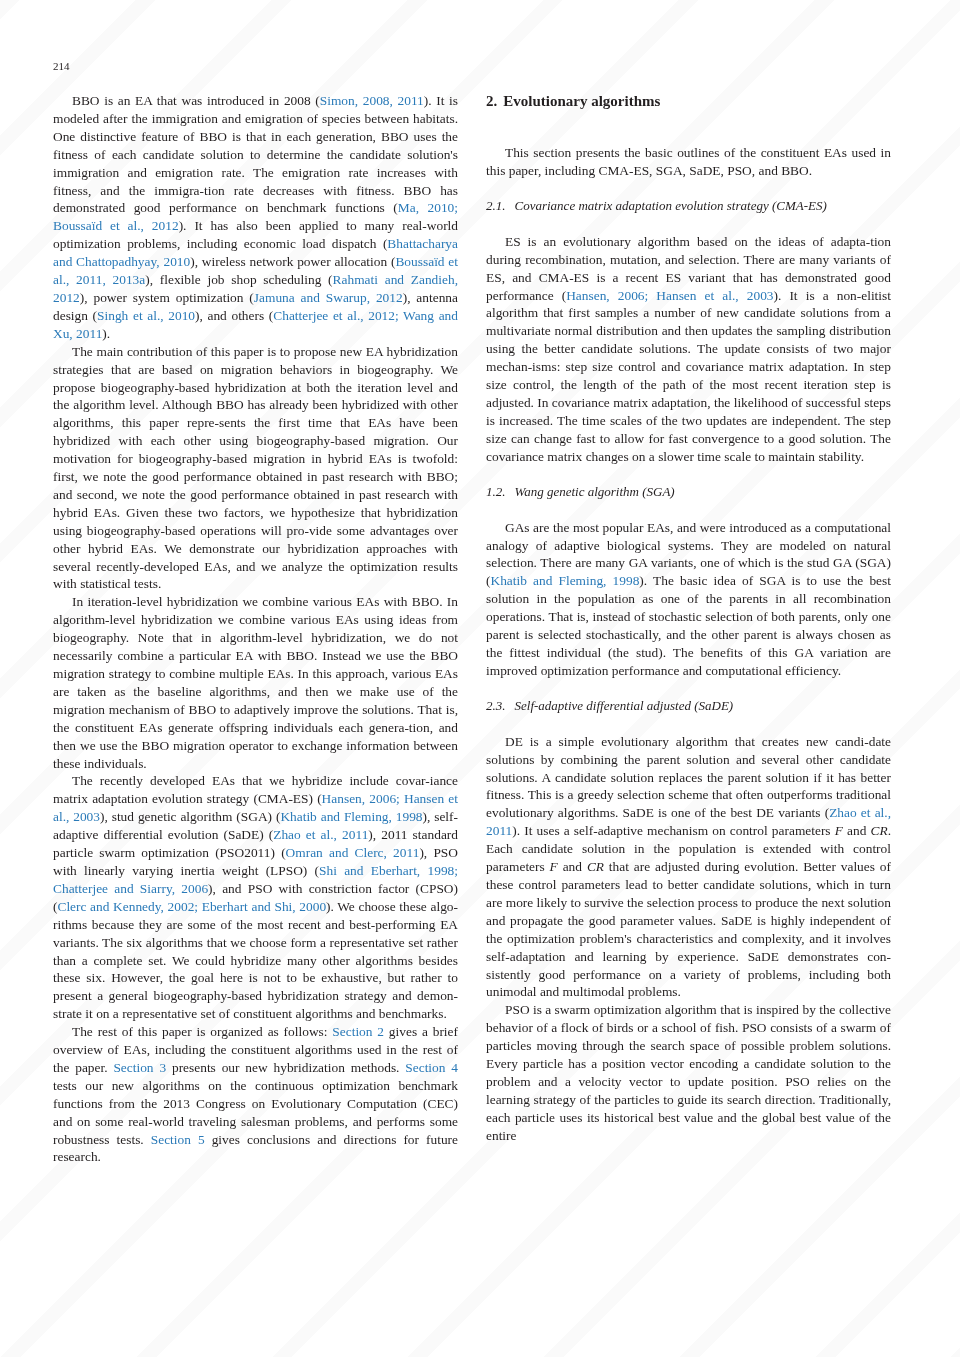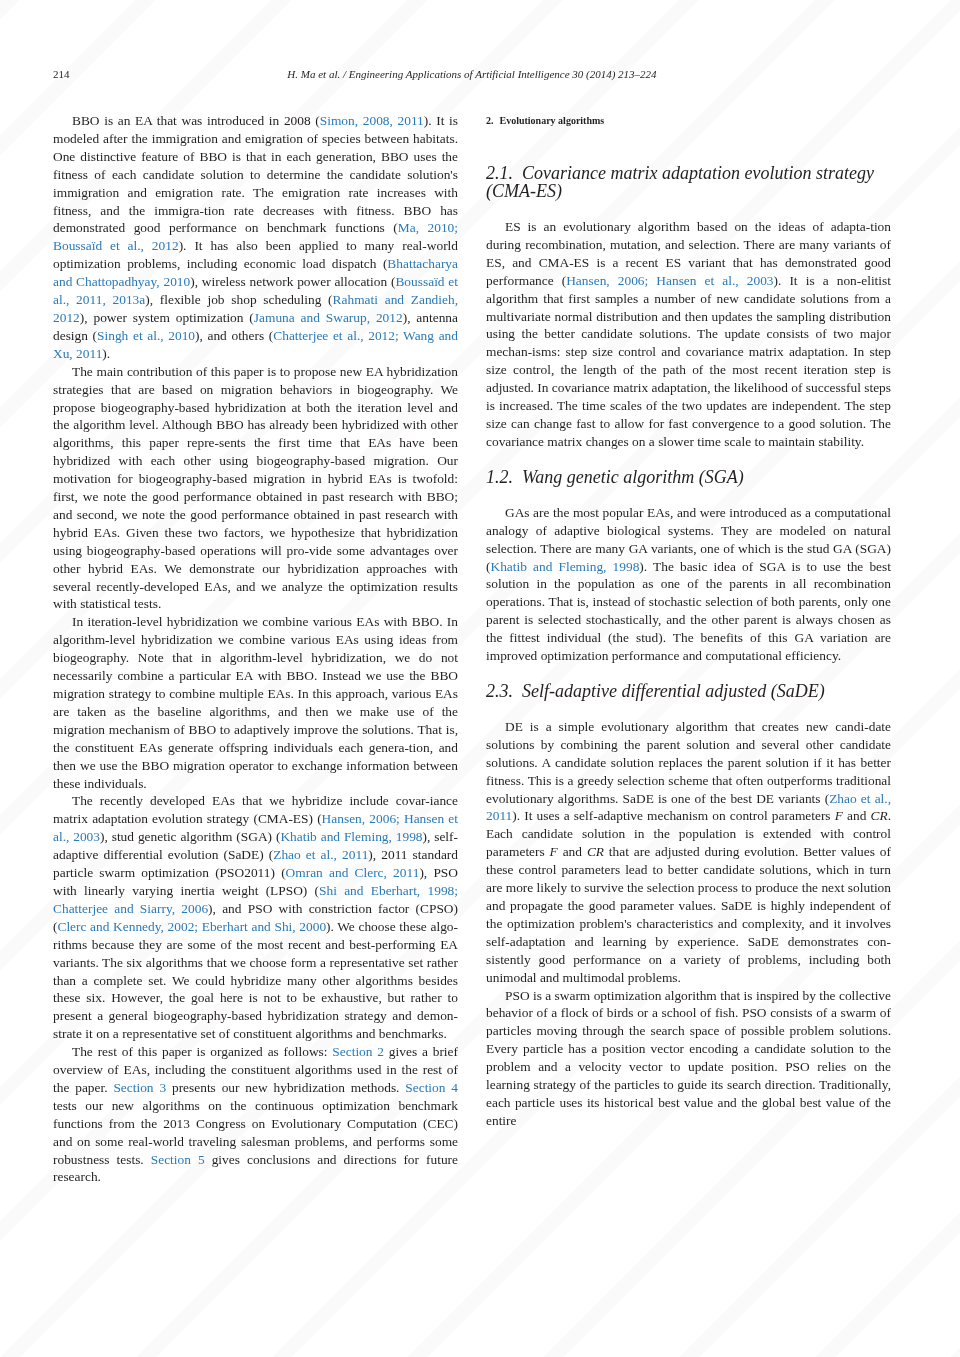--- a/index.html
+++ b/index.html
@@ -2,58 +2,58 @@
 <html><head>
 <meta charset="utf-8">
 <style>
   html, body { margin: 0; padding: 0; background: #ffffff; }
   body { width: 960px; height: 1357px; position: relative; overflow: hidden;
          font-family: "Liberation Serif", "DejaVu Serif", serif; color: #231f20; }
   .watermark { position: absolute; inset: 0; pointer-events: none;
     background-image:
       repeating-linear-gradient(135deg, rgba(0,0,0,0.018) 0 14px, rgba(0,0,0,0) 14px 96px); }
   .running-head { position: absolute; top: 60px; left: 53px; width: 838px; height: 16px;
-    font-size: 11px; font-style: italic; margin-top: 8px; }
+    font-size: 11px; font-style: italic; }
   .page-no { position: absolute; left: 0; top: 0; font-style: normal; }
   .journal-line { position: absolute; left: 0; right: 0; top: 0; text-align: center; }
-  .col { position: absolute; top: 112px; width: 405px; font-size: 13.4px; line-height: 17.9px; }
+  .col { position: absolute; top: 92px; width: 405px; font-size: 13.4px; line-height: 17.9px; }
   .col-left { left: 53px; }
   .col-right { left: 486px; }
   p.para { margin: 0; text-align: justify; text-indent: 19px; hyphens: manual; }
   .cite { color: #2a7ab8; }
-  h2.sec { margin: 0 0 34px 0; font-size: 10px; font-weight: bold; line-height: 18px; }
+  h2.sec { margin: 0 0 34px 0; font-size: 15px; font-weight: bold; line-height: 18px; }
   h2.sec .num { margin-right: 6px; }
-  h3.sub { margin: 17px 0 18px 0; font-size: 18px; font-weight: normal; font-style: italic; line-height: 18px; }
+  h3.sub { margin: 17px 0 18px 0; font-size: 13px; font-weight: normal; font-style: italic; line-height: 18px; }
   h3.sub .num { margin-right: 9px; }
   i.var { font-style: italic; }
 </style>
 </head>
 <body>
 
 <div class="watermark"></div>
 
 <div class="running-head">
   <span class="page-no">214</span>
-  <span class="journal-line">H. Ma et al. / Engineering Applications of Artificial Intelligence 30 (2014) 213–224</span>
 </div>
 
 <div class="col col-left">
   <p class="para"><span>BBO is an EA that was introduced in 2008 (</span><span class="cite">Simon, 2008, 2011</span><span>). It is modeled after the immigration and emigration of species between habitats. One distinctive feature of BBO is that in each generation, BBO uses the fitness of each candidate solution to determine the candidate solution's immigration and emigration rate. The emigration rate increases with fitness, and the immigra-tion rate decreases with fitness. BBO has demonstrated good performance on benchmark functions (</span><span class="cite">Ma, 2010; Boussaïd et al., 2012</span><span>). It has also been applied to many real-world optimization problems, including economic load dispatch (</span><span class="cite">Bhattacharya and Chattopadhyay, 2010</span><span>), wireless network power allocation (</span><span class="cite">Boussaïd et al., 2011, 2013a</span><span>), flexible job shop scheduling (</span><span class="cite">Rahmati and Zandieh, 2012</span><span>), power system optimization (</span><span class="cite">Jamuna and Swarup, 2012</span><span>), antenna design (</span><span class="cite">Singh et al., 2010</span><span>), and others (</span><span class="cite">Chatterjee et al., 2012; Wang and Xu, 2011</span><span>).</span></p>
 
   <p class="para">The main contribution of this paper is to propose new EA hybridization strategies that are based on migration behaviors in biogeography. We propose biogeography-based hybridization at both the iteration level and the algorithm level. Although BBO has already been hybridized with other algorithms, this paper repre-sents the first time that EAs have been hybridized with each other using biogeography-based migration. Our motivation for biogeography-based migration in hybrid EAs is twofold: first, we note the good performance obtained in past research with BBO; and second, we note the good performance obtained in past research with hybrid EAs. Given these two factors, we hypothesize that hybridization using biogeography-based operations will pro-vide some advantages over other hybrid EAs. We demonstrate our hybridization approaches with several recently-developed EAs, and we analyze the optimization results with statistical tests.</p>
 
   <p class="para">In iteration-level hybridization we combine various EAs with BBO. In algorithm-level hybridization we combine various EAs using ideas from biogeography. Note that in algorithm-level hybridization, we do not necessarily combine a particular EA with BBO. Instead we use the BBO migration strategy to combine multiple EAs. In this approach, various EAs are taken as the baseline algorithms, and then we make use of the migration mechanism of BBO to adaptively improve the solutions. That is, the constituent EAs generate offspring individuals each genera-tion, and then we use the BBO migration operator to exchange information between these individuals.</p>
 
   <p class="para"><span>The recently developed EAs that we hybridize include covar-iance matrix adaptation evolution strategy (CMA-ES) (</span><span class="cite">Hansen, 2006; Hansen et al., 2003</span><span>), stud genetic algorithm (SGA) (</span><span class="cite">Khatib and Fleming, 1998</span><span>), self-adaptive differential evolution (SaDE) (</span><span class="cite">Zhao et al., 2011</span><span>), 2011 standard particle swarm optimization (PSO2011) (</span><span class="cite">Omran and Clerc, 2011</span><span>), PSO with linearly varying inertia weight (LPSO) (</span><span class="cite">Shi and Eberhart, 1998; Chatterjee and Siarry, 2006</span><span>), and PSO with constriction factor (CPSO) (</span><span class="cite">Clerc and Kennedy, 2002; Eberhart and Shi, 2000</span><span>). We choose these algo-rithms because they are some of the most recent and best-performing EA variants. The six algorithms that we choose form a representative set rather than a complete set. We could hybridize many other algorithms besides these six. However, the goal here is not to be exhaustive, but rather to present a general biogeography-based hybridization strategy and demon-strate it on a representative set of constituent algorithms and benchmarks.</span></p>
 
   <p class="para"><span>The rest of this paper is organized as follows: </span><span class="cite">Section 2</span><span> gives a brief overview of EAs, including the constituent algorithms used in the rest of the paper. </span><span class="cite">Section 3</span><span> presents our new hybridization methods. </span><span class="cite">Section 4</span><span> tests our new algorithms on the continuous optimization benchmark functions from the 2013 Congress on Evolutionary Computation (CEC) and on some real-world traveling salesman problems, and performs some robustness tests. </span><span class="cite">Section 5</span><span> gives conclusions and directions for future research.</span></p>
 </div>
 
 <div class="col col-right">
   <h2 class="sec"><span class="num">2.</span><span>Evolutionary algorithms</span></h2>
+  <p class="para">This section presents the basic outlines of the constituent EAs used in this paper, including CMA-ES, SGA, SaDE, PSO, and BBO.</p>
 
   <h3 class="sub"><span class="num">2.1.</span><span>Covariance matrix adaptation evolution strategy (CMA-ES)</span></h3>
   <p class="para"><span>ES is an evolutionary algorithm based on the ideas of adapta-tion during recombination, mutation, and selection. There are many variants of ES, and CMA-ES is a recent ES variant that has demonstrated good performance (</span><span class="cite">Hansen, 2006; Hansen et al., 2003</span><span>). It is a non-elitist algorithm that first samples a number of new candidate solutions from a multivariate normal distribution and then updates the sampling distribution using the better candidate solutions. The update consists of two major mechan-isms: step size control and covariance matrix adaptation. In step size control, the length of the path of the most recent iteration step is adjusted. In covariance matrix adaptation, the likelihood of successful steps is increased. The time scales of the two updates are independent. The step size can change fast to allow for fast convergence to a good solution. The covariance matrix changes on a slower time scale to maintain stability.</span></p>
 
   <h3 class="sub"><span class="num">1.2.</span><span>Wang genetic algorithm (SGA)</span></h3>
   <p class="para"><span>GAs are the most popular EAs, and were introduced as a computational analogy of adaptive biological systems. They are modeled on natural selection. There are many GA variants, one of which is the stud GA (SGA) (</span><span class="cite">Khatib and Fleming, 1998</span><span>). The basic idea of SGA is to use the best solution in the population as one of the parents in all recombination operations. That is, instead of stochastic selection of both parents, only one parent is selected stochastically, and the other parent is always chosen as the fittest individual (the stud). The benefits of this GA variation are improved optimization performance and computational efficiency.</span></p>
 
   <h3 class="sub"><span class="num">2.3.</span><span>Self-adaptive differential adjusted (SaDE)</span></h3>
   <p class="para"><span>DE is a simple evolutionary algorithm that creates new candi-date solutions by combining the parent solution and several other candidate solutions. A candidate solution replaces the parent solution if it has better fitness. This is a greedy selection scheme that often outperforms traditional evolutionary algorithms. SaDE is one of the best DE variants (</span><span class="cite">Zhao et al., 2011</span><span>). It uses a self-adaptive mechanism on control parameters </span><i class="var">F</i><span> and </span><i class="var">CR</i><span>. Each candidate solution in the population is extended with control parameters </span><i class="var">F</i><span> and </span><i class="var">CR</i><span> that are adjusted during evolution. Better values of these control parameters lead to better candidate solutions, which in turn are more likely to survive the selection process to produce the next solution and propagate the good parameter values. SaDE is highly independent of the optimization problem's characteristics and complexity, and it involves self-adaptation and learning by experience. SaDE demonstrates con-sistently good performance on a variety of problems, including both unimodal and multimodal problems.</span></p>
 

